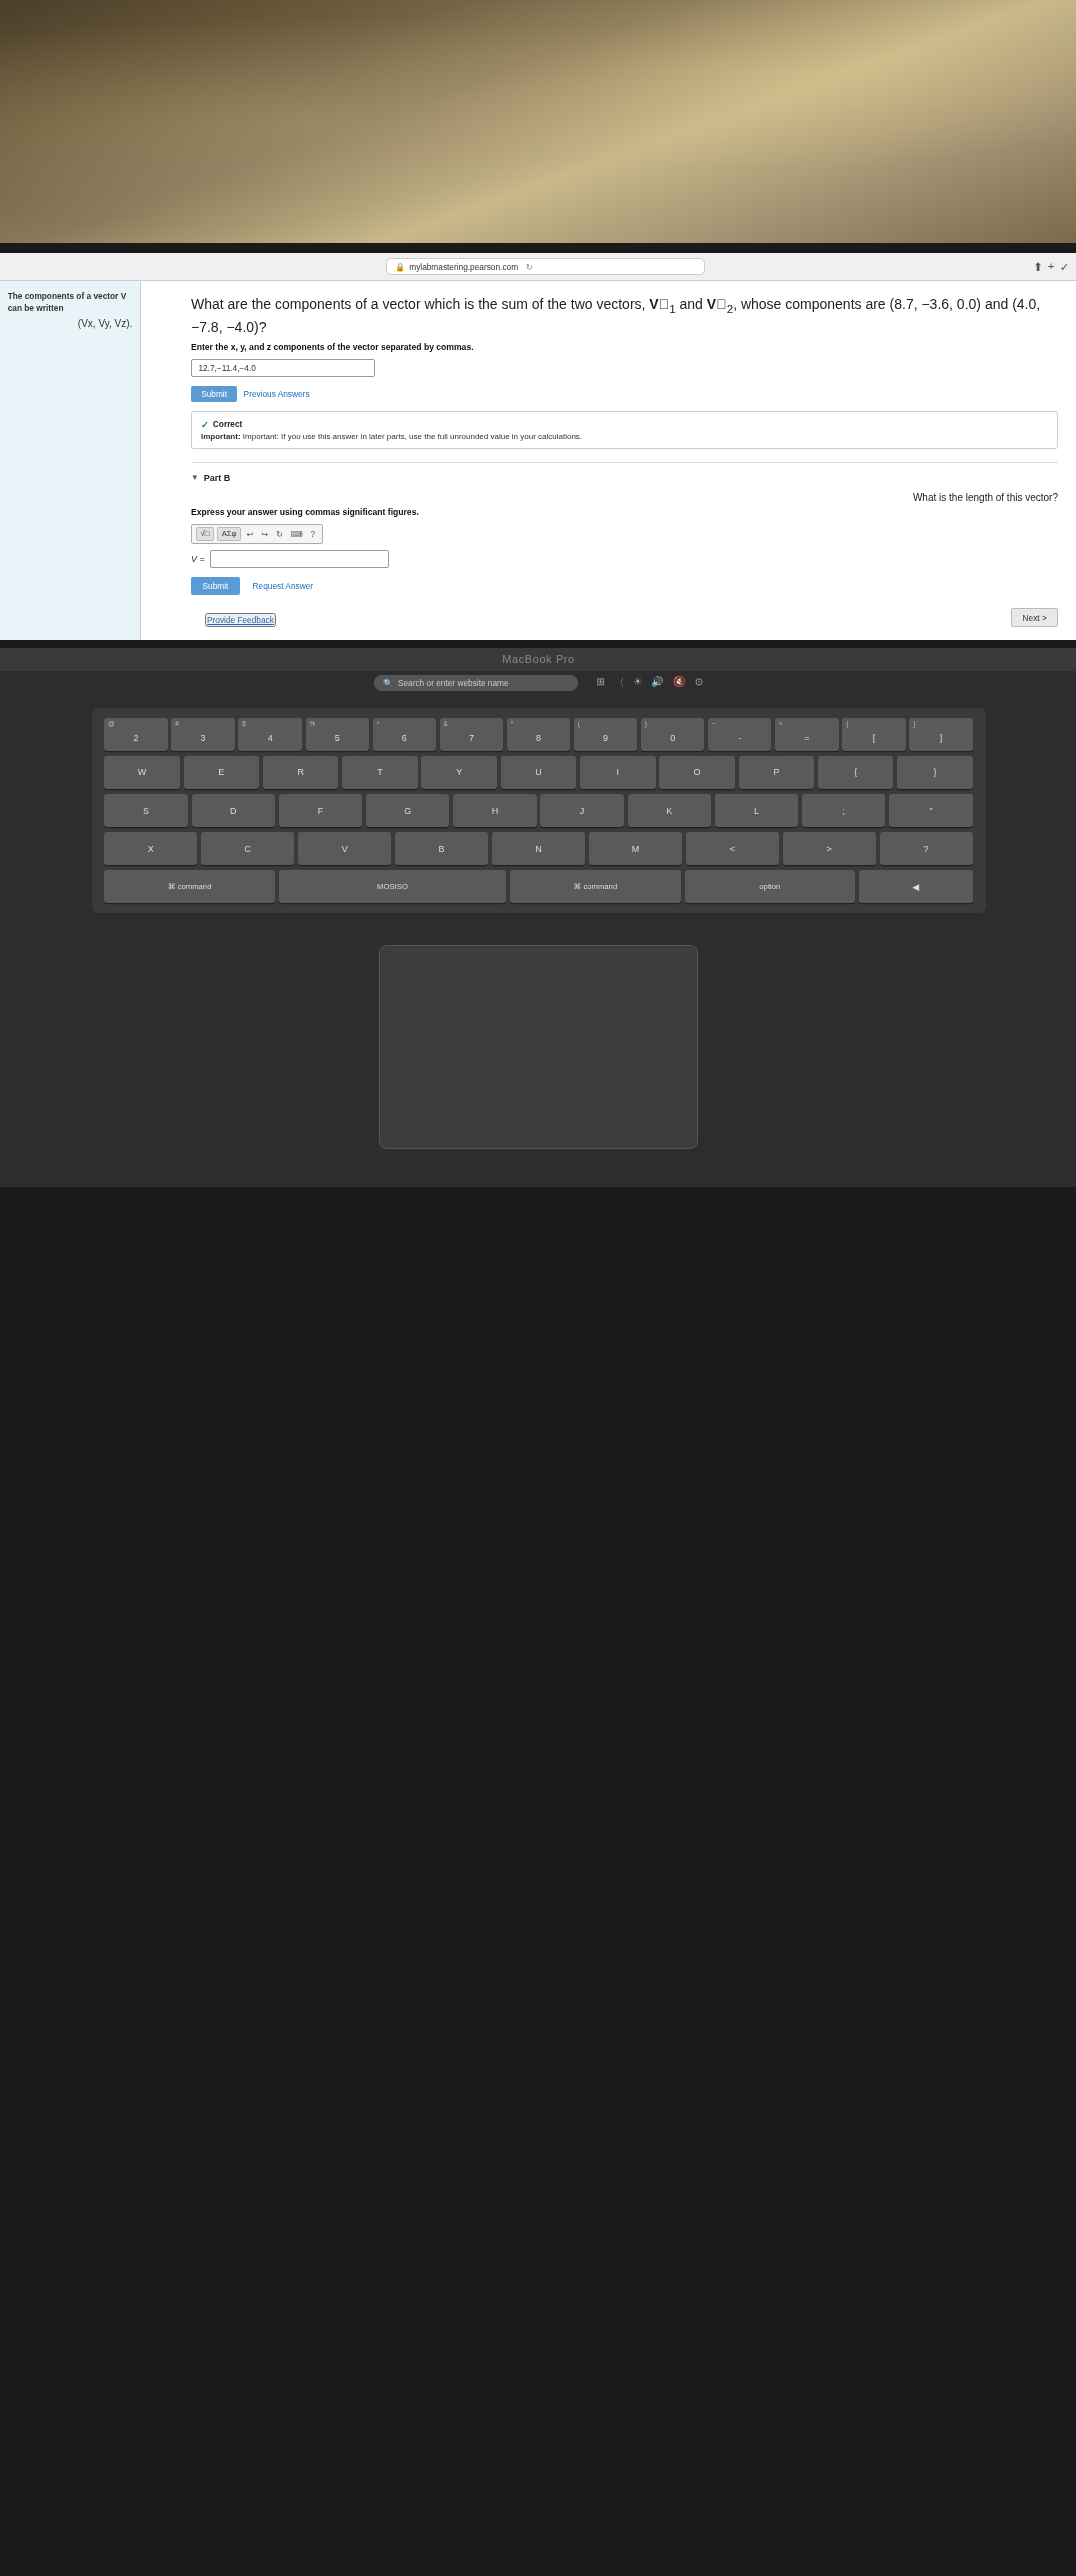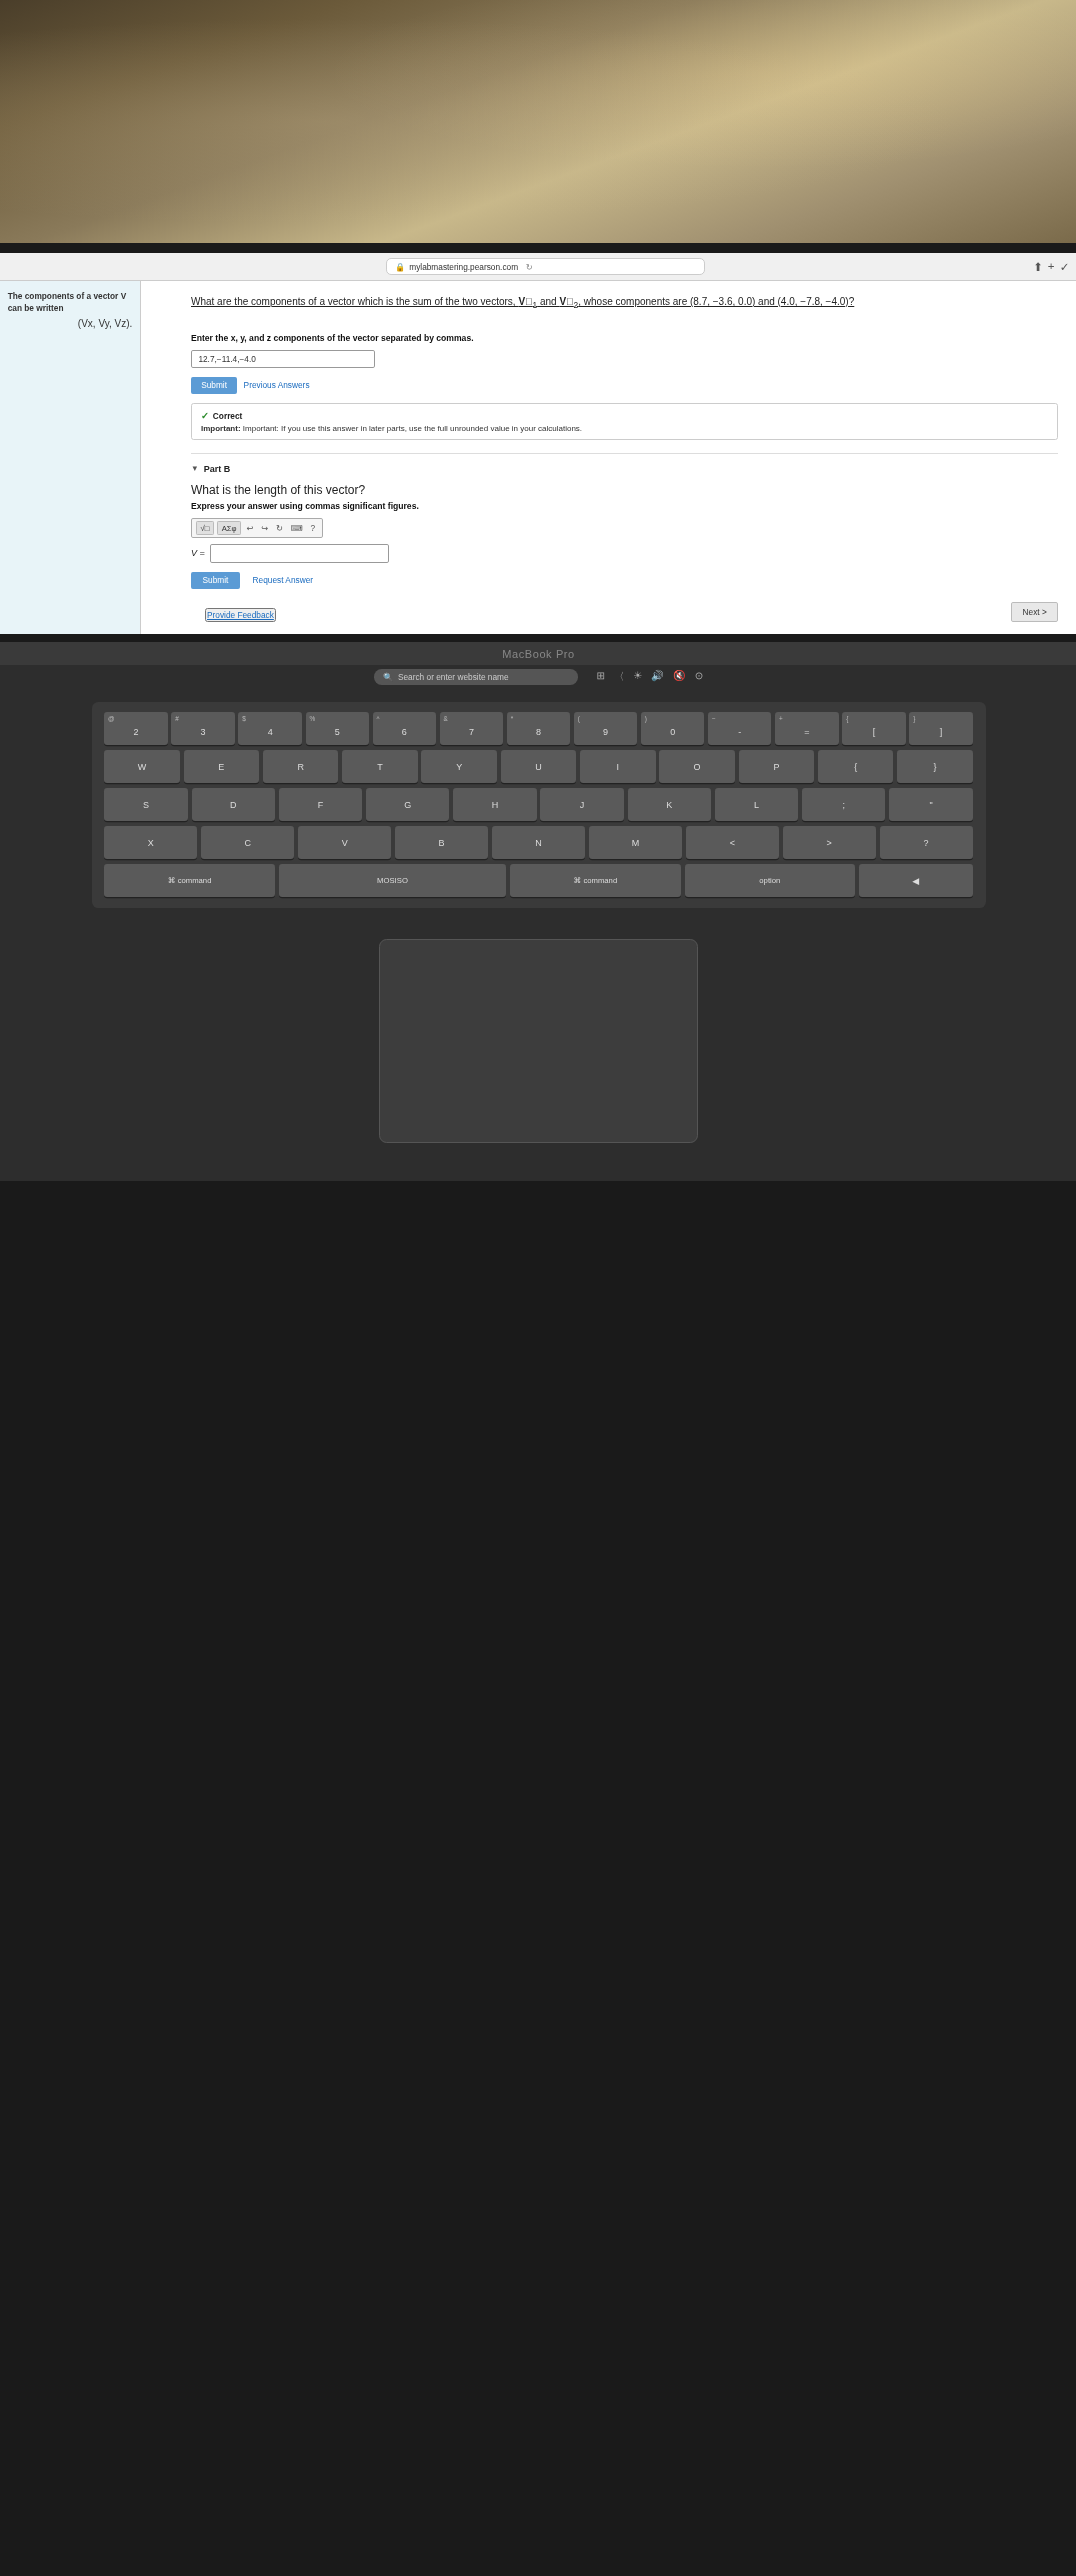--- a/index.html
+++ b/index.html
@@ -84,25 +84,24 @@
 
     
     .main-content {
       flex: 1;
       padding: 12.8px 19px;
       background: #fff;
       overflow-y: auto;
     }
 
     .question-text {
-      font-size: 10px;
+      font-size: 14px;
       color: #222;
-      margin-bottom: 22px;
+      margin-bottom: 4px;
       line-height: 1.5;
-      text-decoration: underline;
     }
 
     .instruction-text {
       font-size: 8.6px;
       font-weight: 600;
       margin-bottom: 6.4px;
       color: #111;
     }
 
     .answer-input-row {
@@ -184,23 +183,24 @@
       font-size: 9px;
       margin-bottom: 9px;
       color: #222;
     }
     .part-arrow {
       font-size: 7.7px;
       color: #555;
     }
 
     .part-b-question {
-      font-size: 12px;
+      font-size: 10px;
       color: #222;
       margin-bottom: 3.8px;
+      text-align: right;
     }
     .part-b-instruction {
       font-size: 8.6px;
       font-weight: 700;
       margin-bottom: 7.7px;
       color: #111;
     }
 
     
     .math-toolbar {

